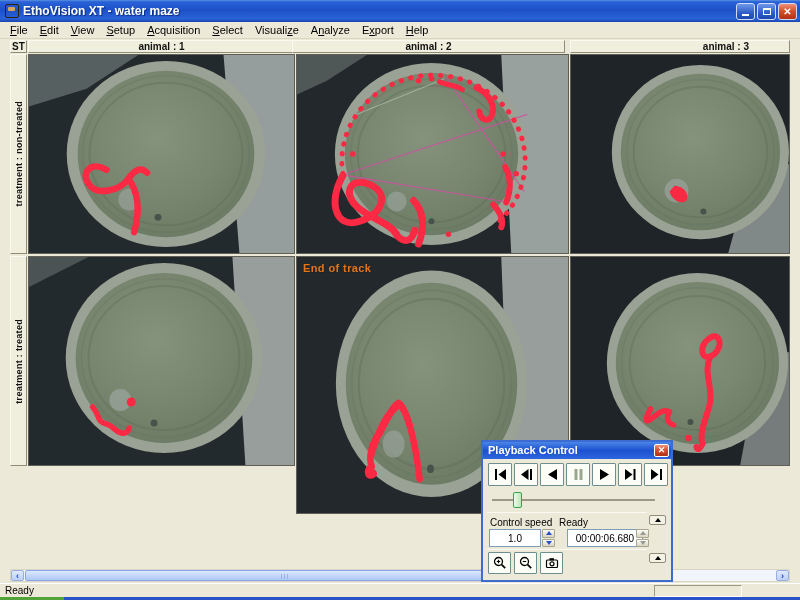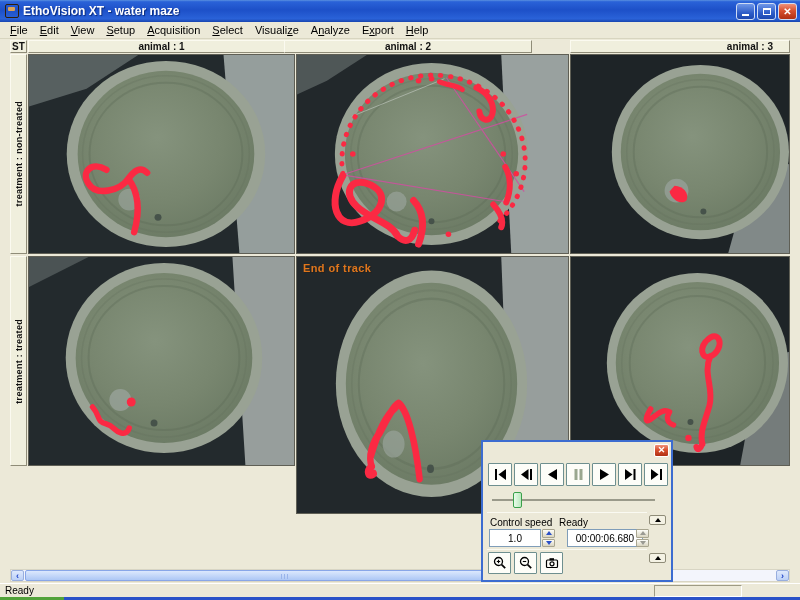--- a/index.html
+++ b/index.html
@@ -138,22 +138,22 @@
     <span class="menu-item"><u>A</u>cquisition</span>
     <span class="menu-item"><u>S</u>elect</span>
     <span class="menu-item">Visuali<u>z</u>e</span>
     <span class="menu-item">A<u>n</u>alyze</span>
     <span class="menu-item">E<u>x</u>port</span>
     <span class="menu-item"><u>H</u>elp</span>
   </div>
 
   <div class="hdr" style="left:10px;top:40px;width:17px;">ST</div>
   <div class="hdr" style="left:28px;top:40px;width:267px;">animal : 1</div>
-  <div class="hdr" style="left:284px;top:40px;width:248px;">animal : 2</div>
-  <div class="hdr" style="left:570px;top:40px;width:220px;text-align:right;padding-right:16px;">animal : 3</div>
+  <div class="hdr" style="left:292px;top:40px;width:273px;">animal : 2</div>
+  <div class="hdr" style="left:570px;top:40px;width:220px;text-align:right;padding-right:40px;">animal : 3</div>
 
   <div class="rowlbl" style="top:54px;height:200px;">
     <span>treatment : non-treated</span>
   </div>
   <div class="rowlbl" style="top:256px;height:210px;">
     <span>treatment : treated</span>
   </div>
 
   <div class="panel" style="left:28px;top:54px;width:267px;height:200px;">
     <svg viewBox="0 0 267 200" preserveAspectRatio="none">
@@ -269,20 +269,21 @@
   <div class="statusbar">
     <div class="status-left">Ready</div>
     <div class="status-cell cell-empty"></div>
     <div class="status-cell cell-num">NUM</div>
   </div>
   <div class="bottom-strip">
     <div class="start-sliver"></div>
   </div>
 
   <div class="dialog">
+    <div class="dlg-title">Playback Control</div>
     <div class="dlg-close">✕</div>
 
     <div class="t-btn" style="left:5px;top:21px;" title="skip-to-start">
       <svg viewBox="0 0 13 13">
           <rect x="1" y="1" width="2" height="11" fill="#000"></rect>
           <polygon points="12,1 12,12 4.5,6.5" fill="#000"></polygon>
         </svg>
     </div>
     <div class="t-btn" style="left:31px;top:21px;" title="step-back">
       <svg viewBox="0 0 13 13">

